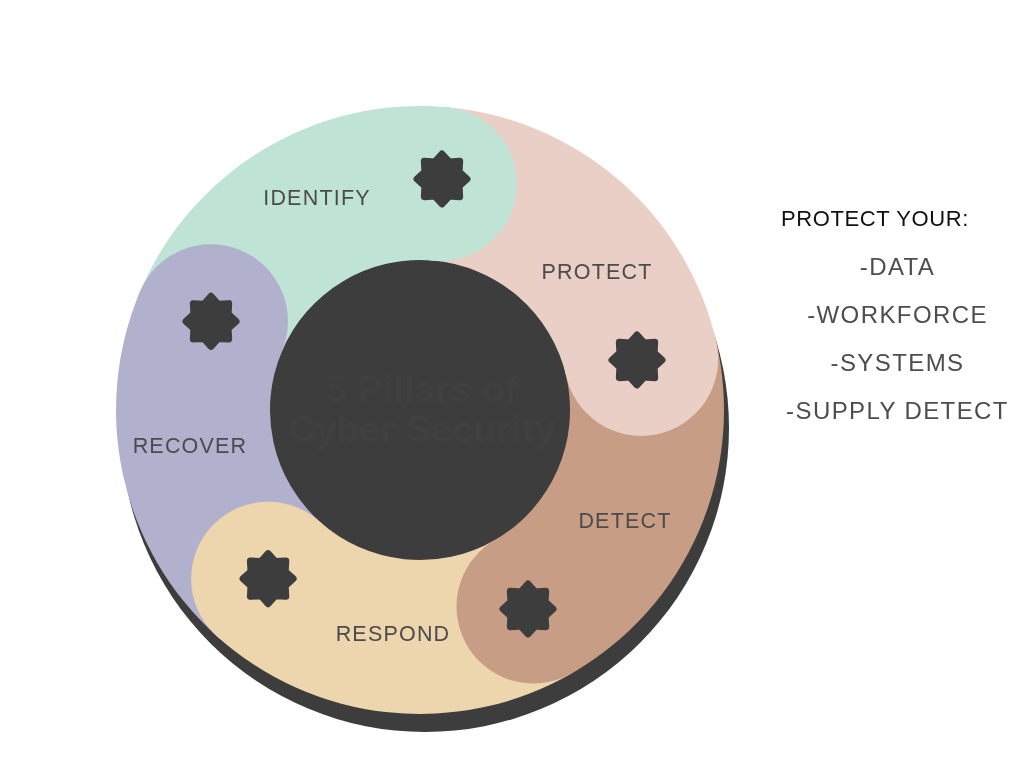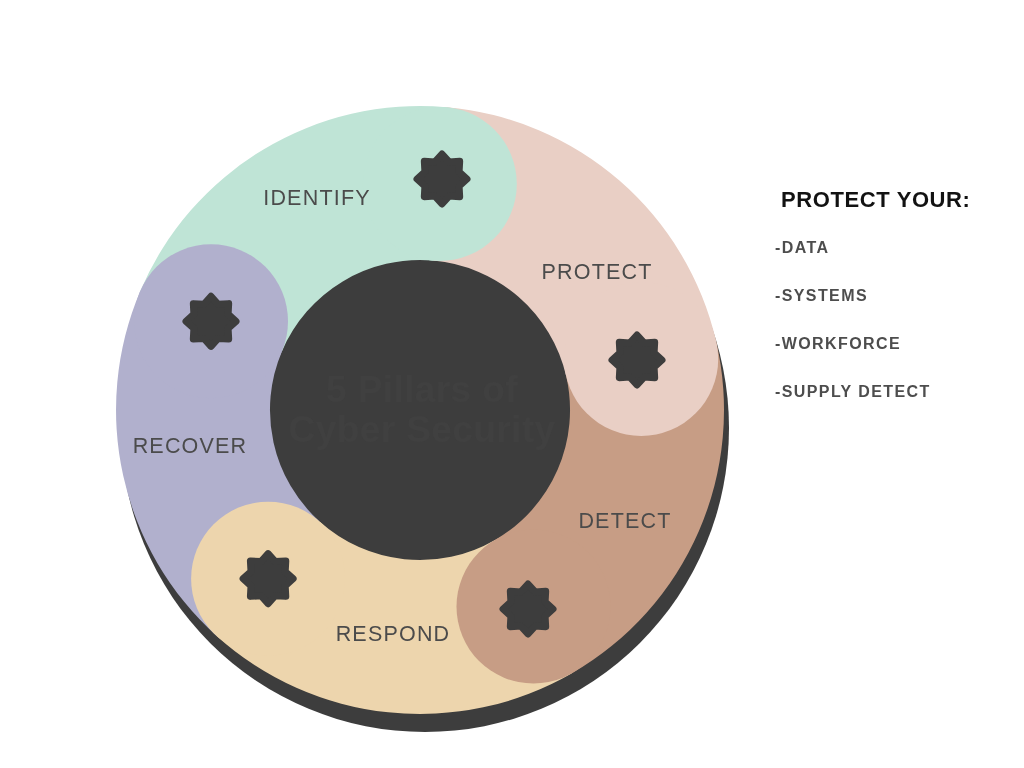--- a/index.html
+++ b/index.html
@@ -32,38 +32,38 @@
   .title-line {
     font-family: "Liberation Sans", sans-serif;
     font-size: 37px;
     font-weight: bold;
     letter-spacing: 0.4px;
     fill: #404040;
   }
   .panel {
     position: absolute;
     left: 775px;
-    top: 140px;
+    top: 159px;
     width: 245px;
-    font-weight: bold;
   }
   .panel-heading {
     font-size: 22px;
     line-height: 48px;
     color: #121212;
     letter-spacing: 0.6px;
     padding-left: 6px;
     white-space: nowrap;
   }
   .panel-item {
-    font-size: 16px;
+    font-size: 24px;
     line-height: 48px;
     color: #4d4d4d;
     letter-spacing: 1.4px;
     white-space: nowrap;
+    text-align: center;
   }
 </style>
 </head>
 <body>
 
 <div class="stage">
 
   <svg class="diagram" width="1024" height="768" viewBox="0 0 1024 768">
 
     <defs>
@@ -115,18 +115,18 @@
     <text class="seg-label" x="393" y="605" text-anchor="middle">RESPOND</text>
     <text class="seg-label" x="190" y="417" text-anchor="middle">RECOVER</text>
 
     <text class="title-line" x="422" y="366" text-anchor="middle">5 Pillars of</text>
     <text class="title-line" x="422" y="406" text-anchor="middle">Cyber Security</text>
   </svg>
 
   <div class="panel">
     <div class="panel-heading">PROTECT YOUR:</div>
     <div class="panel-item">-DATA</div>
+    <div class="panel-item">-WORKFORCE</div>
     <div class="panel-item">-SYSTEMS</div>
-    <div class="panel-item">-WORKFORCE</div>
     <div class="panel-item">-SUPPLY DETECT</div>
   </div>
 
 </div>
 
 </body></html>

